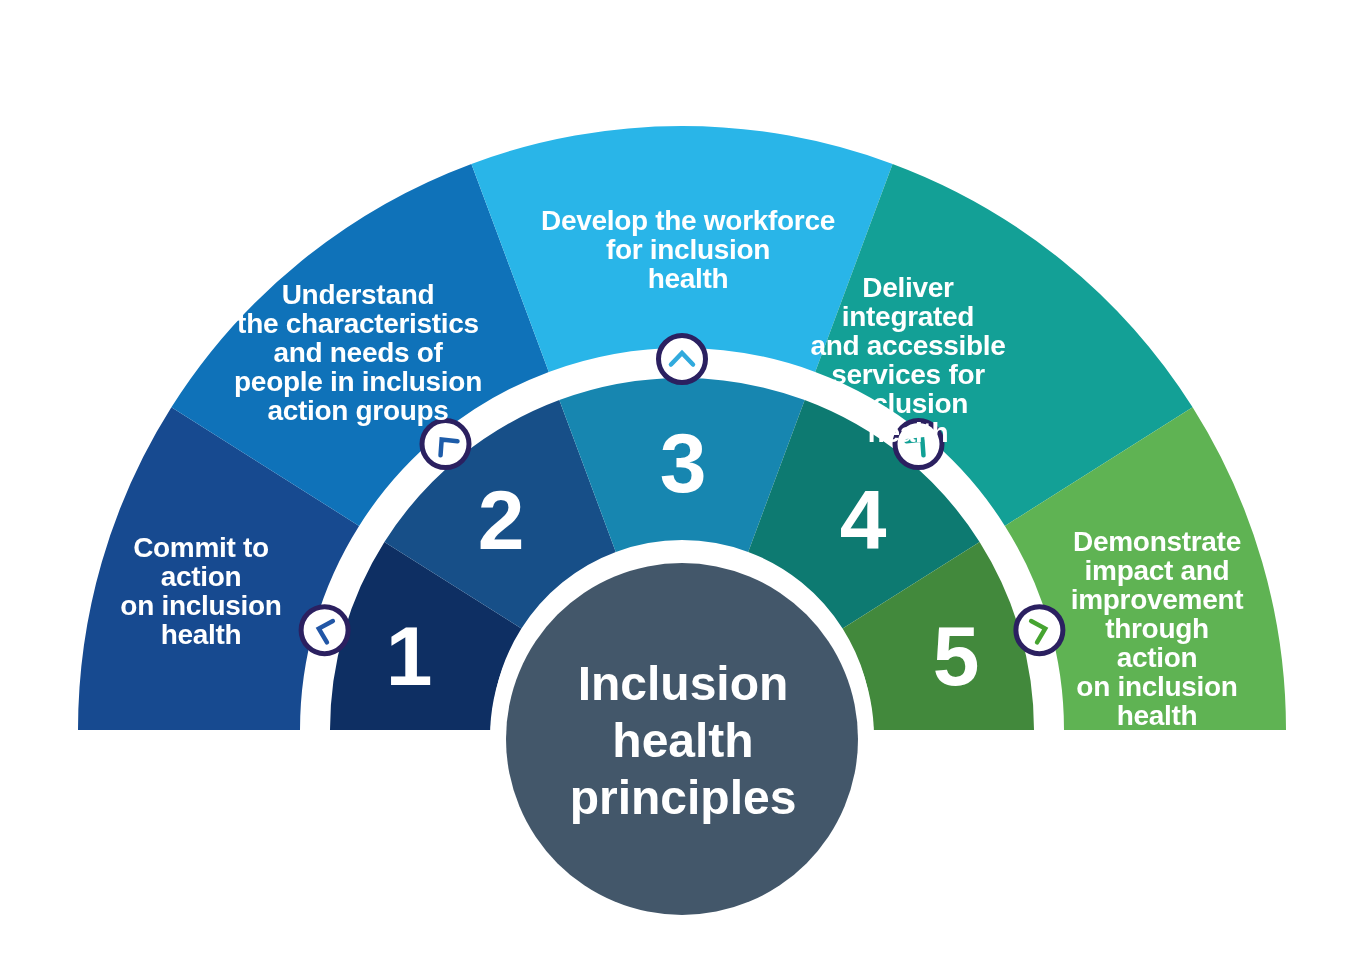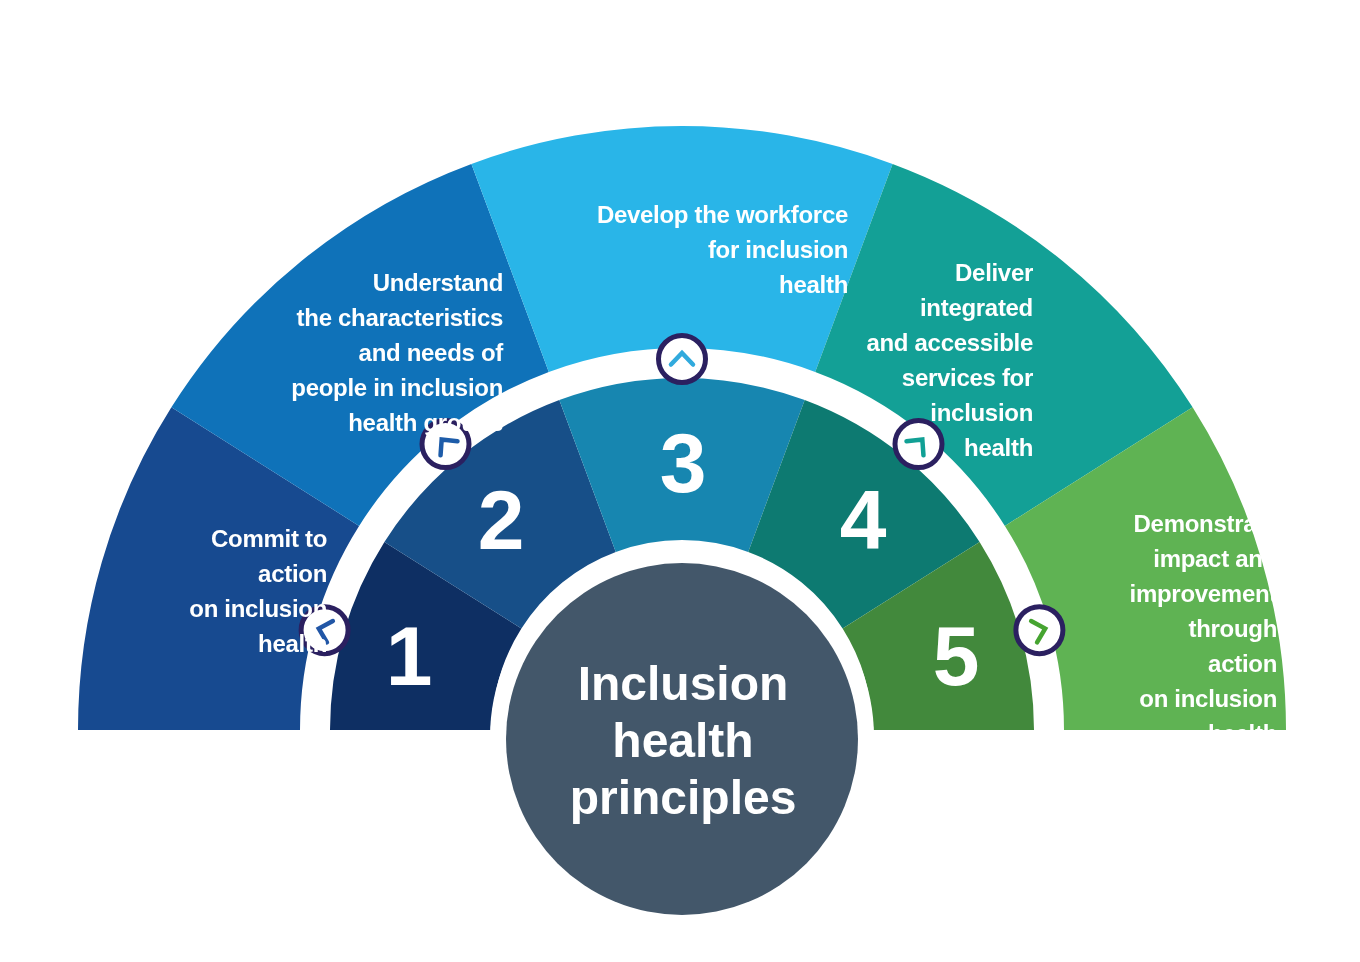--- a/index.html
+++ b/index.html
@@ -10,24 +10,24 @@
     background: #ffffff;
     font-family: "Liberation Sans", sans-serif;
     overflow: hidden;
   }
   .stage svg { position: absolute; left: 0; top: 0; }
   .overlay { position: absolute; left: 0; top: 0; width: 1360px; height: 962px; pointer-events: none; }
   .seg-label {
     position: absolute;
     transform: translate(-50%, -50%);
     color: #ffffff;
-    font-size: 24px;
-    line-height: 35px;
+    font-size: 28px;
+    line-height: 29px;
     font-weight: bold;
-    text-align: right;
+    text-align: center;
     white-space: pre-line;
     letter-spacing: -0.3px;
     width: 340px;
   }
   .seg-num {
     position: absolute;
     transform: translate(-50%, -50%);
     color: #ffffff;
     font-size: 84px;
     font-weight: bold;
@@ -86,29 +86,29 @@
       <polyline class="chevron" points="-11,5.5 0,-6 11,5.5" transform="translate(918.5,444.1) rotate(39.6)" stroke="#11a095"></polyline>
     </g>
     <g>
       <circle class="marker-circle" cx="1039.4" cy="630.2" r="23.5" stroke="#2b2060" fill="#ffffff"></circle>
       <polyline class="chevron" points="-11,5.5 0,-6 11,5.5" transform="translate(1039.4,630.2) rotate(74.4)" stroke="#46a431"></polyline>
     </g>
   </svg>
 
   <div class="overlay">
 
-    <div class="seg-label" style="left:207px; top:591px; width:240px;">Commit to
+    <div class="seg-label" style="left:201px; top:591px; width:240px;">Commit to
 action
 on inclusion
 health</div>
     <div class="seg-label" style="left:358px; top:352px; width:290px;">Understand
 the characteristics
 and needs of
 people in inclusion
-health groups</div>
+action groups</div>
     <div class="seg-label" style="left:688px; top:249px; width:320px;">Develop the workforce
 for inclusion
 health</div>
     <div class="seg-label" style="left:908px; top:360px; width:250px;">Deliver
 integrated
 and accessible
 services for
 inclusion
 health</div>
     <div class="seg-label" style="left:1157px; top:628px; width:240px;">Demonstrate

